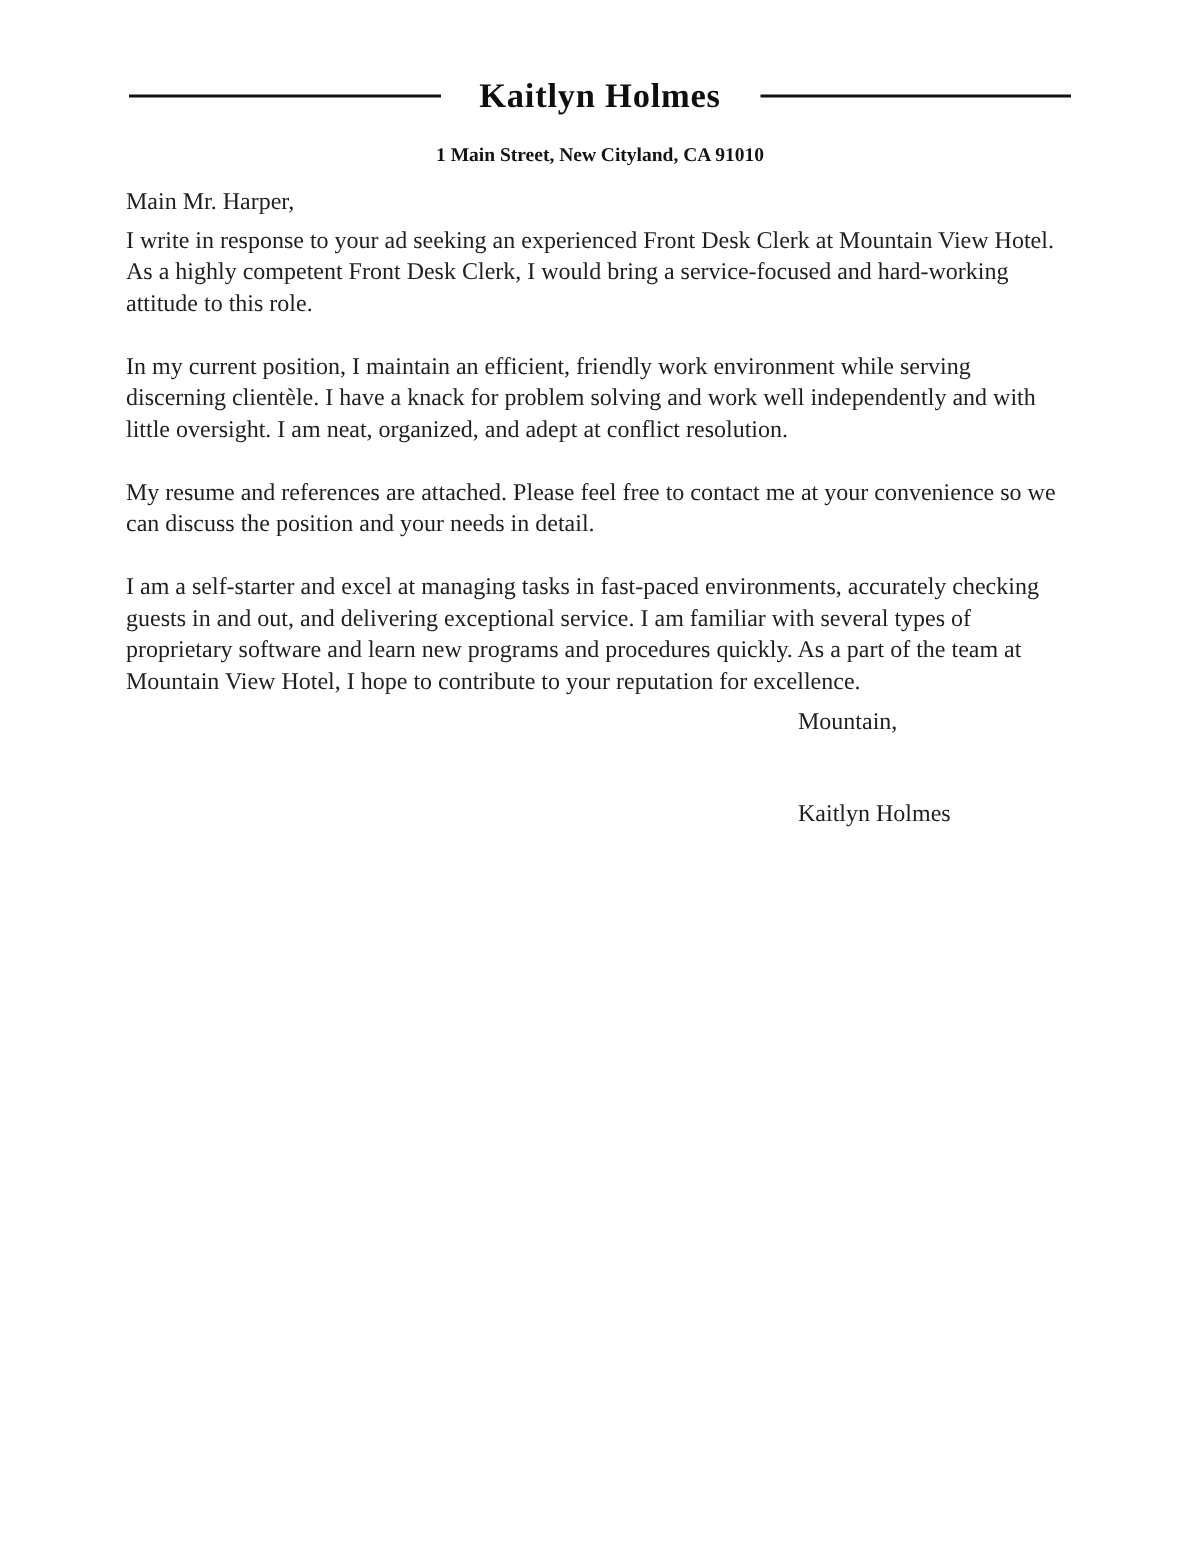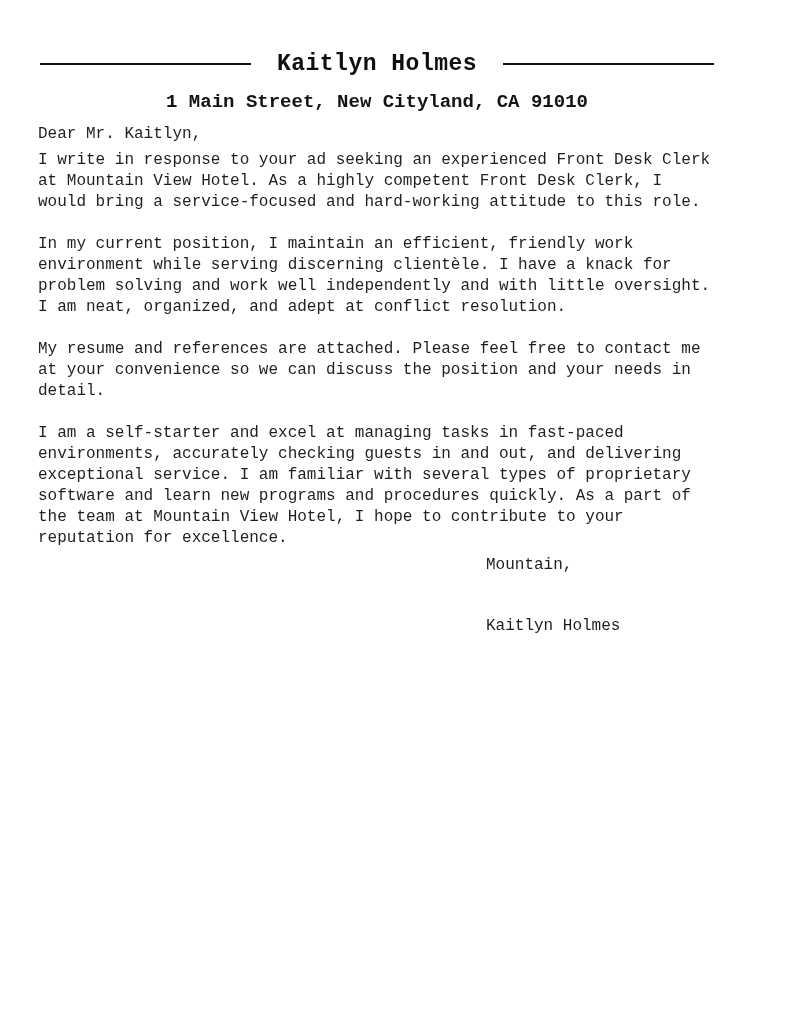--- a/index.html
+++ b/index.html
@@ -6,22 +6,22 @@
     margin: 0;
     padding: 0;
     background: #ffffff;
   }
   .page {
     position: relative;
     width: 800px;
     height: 761px;
     background: #ffffff;
     box-sizing: border-box;
-    padding: 48px 84px 0 38px;
-    font-family: Liberation Mono, monospace;
+    padding: 48px 84px 0 84px;
+    font-family: Liberation Serif, serif;
     color: #1f1f1f;
     overflow: hidden;
   }
   .letterhead-row {
     display: flex;
     align-items: center;
     margin: 0 2px;
     height: 32px;
   }
   .rule {
@@ -35,21 +35,21 @@
     font-weight: bold;
     color: #0f0f0f;
     letter-spacing: 0.5px;
     white-space: nowrap;
   }
   .contact-block {
     margin-top: 12px;
     text-align: center;
     font-weight: bold;
     color: #141414;
-    font-size: 19px;
+    font-size: 13px;
     line-height: 21px;
   }
   .letter-body {
     font-size: 16px;
     line-height: 21px;
     color: #1f1f1f;
   }
   .greeting {
     margin: 11px 0 0 0;
   }
@@ -75,21 +75,21 @@
     <div class="rule"></div>
     <div class="name-heading">Kaitlyn Holmes</div>
     <div class="rule"></div>
   </div>
 
   <div class="contact-block">
     <div>1 Main Street, New Cityland, CA 91010</div>
   </div>
 
   <div class="letter-body">
-    <p class="greeting">Dear Mr. Kaitlyn,</p>
+    <p class="greeting">Main Mr. Harper,</p>
     <p class="body-par first">I write in response to your ad seeking an experienced Front Desk Clerk at Mountain View Hotel. As a highly competent Front Desk Clerk, I would bring a service-focused and hard-working attitude to this role.</p>
     <p class="body-par">In my current position, I maintain an efficient, friendly work environment while serving discerning clientèle. I have a knack for problem solving and work well independently and with little oversight. I am neat, organized, and adept at conflict resolution.</p>
     <p class="body-par">My resume and references are attached. Please feel free to contact me at your convenience so we can discuss the position and your needs in detail.</p>
     <p class="body-par">I am a self-starter and excel at managing tasks in fast-paced environments, accurately checking guests in and out, and delivering exceptional service. I am familiar with several types of proprietary software and learn new programs and procedures quickly. As a part of the team at Mountain View Hotel, I hope to contribute to your reputation for excellence.</p>
     <p class="closing">Mountain,</p>
     <p class="signature-name">Kaitlyn Holmes</p>
   </div>
 
 </div>
 

